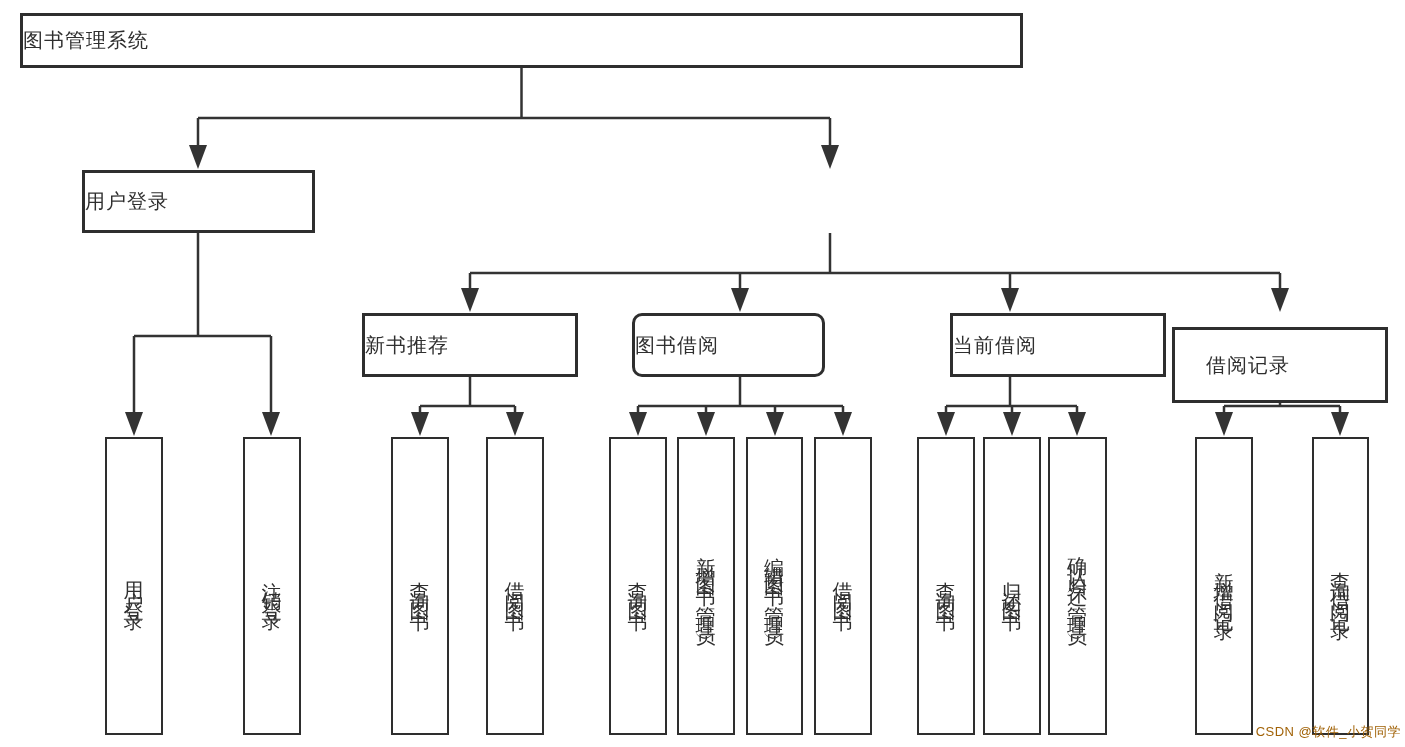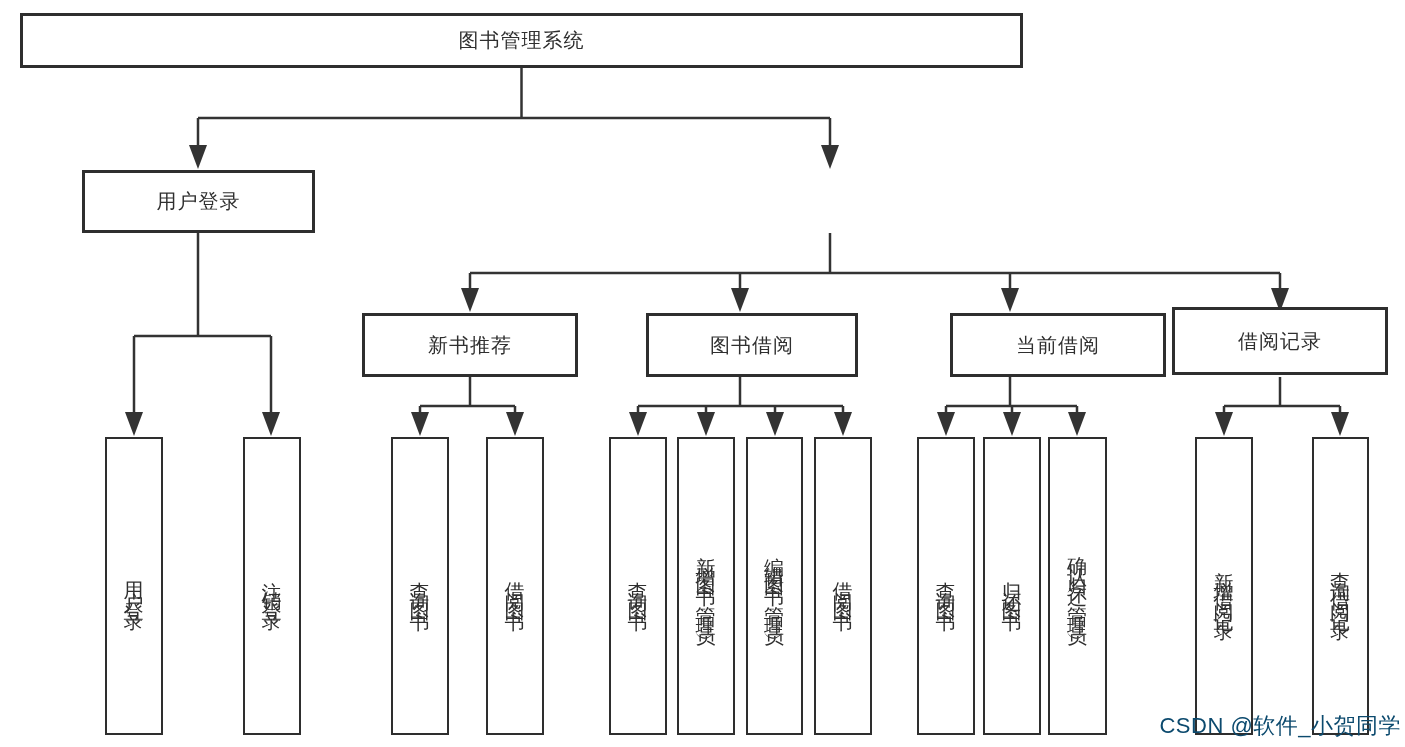--- a/index.html
+++ b/index.html
@@ -5,38 +5,38 @@
   html,body{margin:0;padding:0;}
   body{
     width:1405px;height:747px;position:relative;background:#ffffff;
     font-family:"Liberation Sans","DejaVu Sans",sans-serif;
     color:#2f2f2f;overflow:hidden;
   }
   .stage{position:absolute;inset:0;}
   svg.connectors{position:absolute;left:0;top:0;z-index:1;}
   .node{
     position:absolute;background:#ffffff;border:3px solid #2e2e2e;
-    display:flex;align-items:center;justify-content:center;
+    display:flex;align-items:center;justify-content:flex-start;
     box-sizing:border-box;z-index:2;
   }
   .node .lbl{
     font-size:20px;letter-spacing:1px;color:#2f2f2f;white-space:nowrap;
   }
   .leaf{
     position:absolute;background:#ffffff;border:2px solid #2e2e2e;
     display:flex;align-items:center;justify-content:center;
     box-sizing:border-box;z-index:2;
   }
   .leaf .vlbl{
     writing-mode:vertical-rl;text-orientation:mixed;
     font-size:20px;line-height:1;letter-spacing:10px;color:#2f2f2f;
   }
   .watermark{
     position:absolute;right:4px;bottom:6px;z-index:5;
-    font-size:22px;color:#0c4a6e;letter-spacing:0.5px;white-space:nowrap;
+    font-size:13px;color:#a16207;letter-spacing:0.5px;white-space:nowrap;
   }
 </style>
 </head>
 <body>
 
 <div class="stage">
 
   <svg class="connectors" width="1405" height="747" viewBox="0 0 1405 747">
     <g stroke="#333333" stroke-width="2.5" fill="none">
 
@@ -114,27 +114,27 @@
     <span class="lbl">图书管理系统</span>
   </div>
 
   <div class="node" style="left:82px;top:170px;width:233px;height:63px;">
     <span class="lbl">用户登录</span>
   </div>
 
   <div class="node" style="left:362px;top:313px;width:216px;height:64px;">
     <span class="lbl">新书推荐</span>
   </div>
-  <div class="node" style="left:646px;top:313px;width:212px;height:64px;">
+  <div class="node" style="left:632px;top:313px;width:193px;height:64px;border-radius:10px;">
     <span class="lbl">图书借阅</span>
   </div>
   <div class="node" style="left:902px;top:313px;width:216px;height:64px;margin-left:48px;">
     <span class="lbl">当前借阅</span>
   </div>
-  <div class="node" style="left:1172px;top:307px;width:216px;height:68px;">
+  <div class="node" style="left:1172px;top:327px;width:216px;height:76px;padding-left:31px;">
     <span class="lbl">借阅记录</span>
   </div>
 
   <div class="leaf" style="left:105px;top:437px;width:58px;height:298px;">
     <span class="vlbl">用户登录</span>
   </div>
   <div class="leaf" style="left:243px;top:437px;width:58px;height:298px;">
     <span class="vlbl">注销登录</span>
   </div>
 

